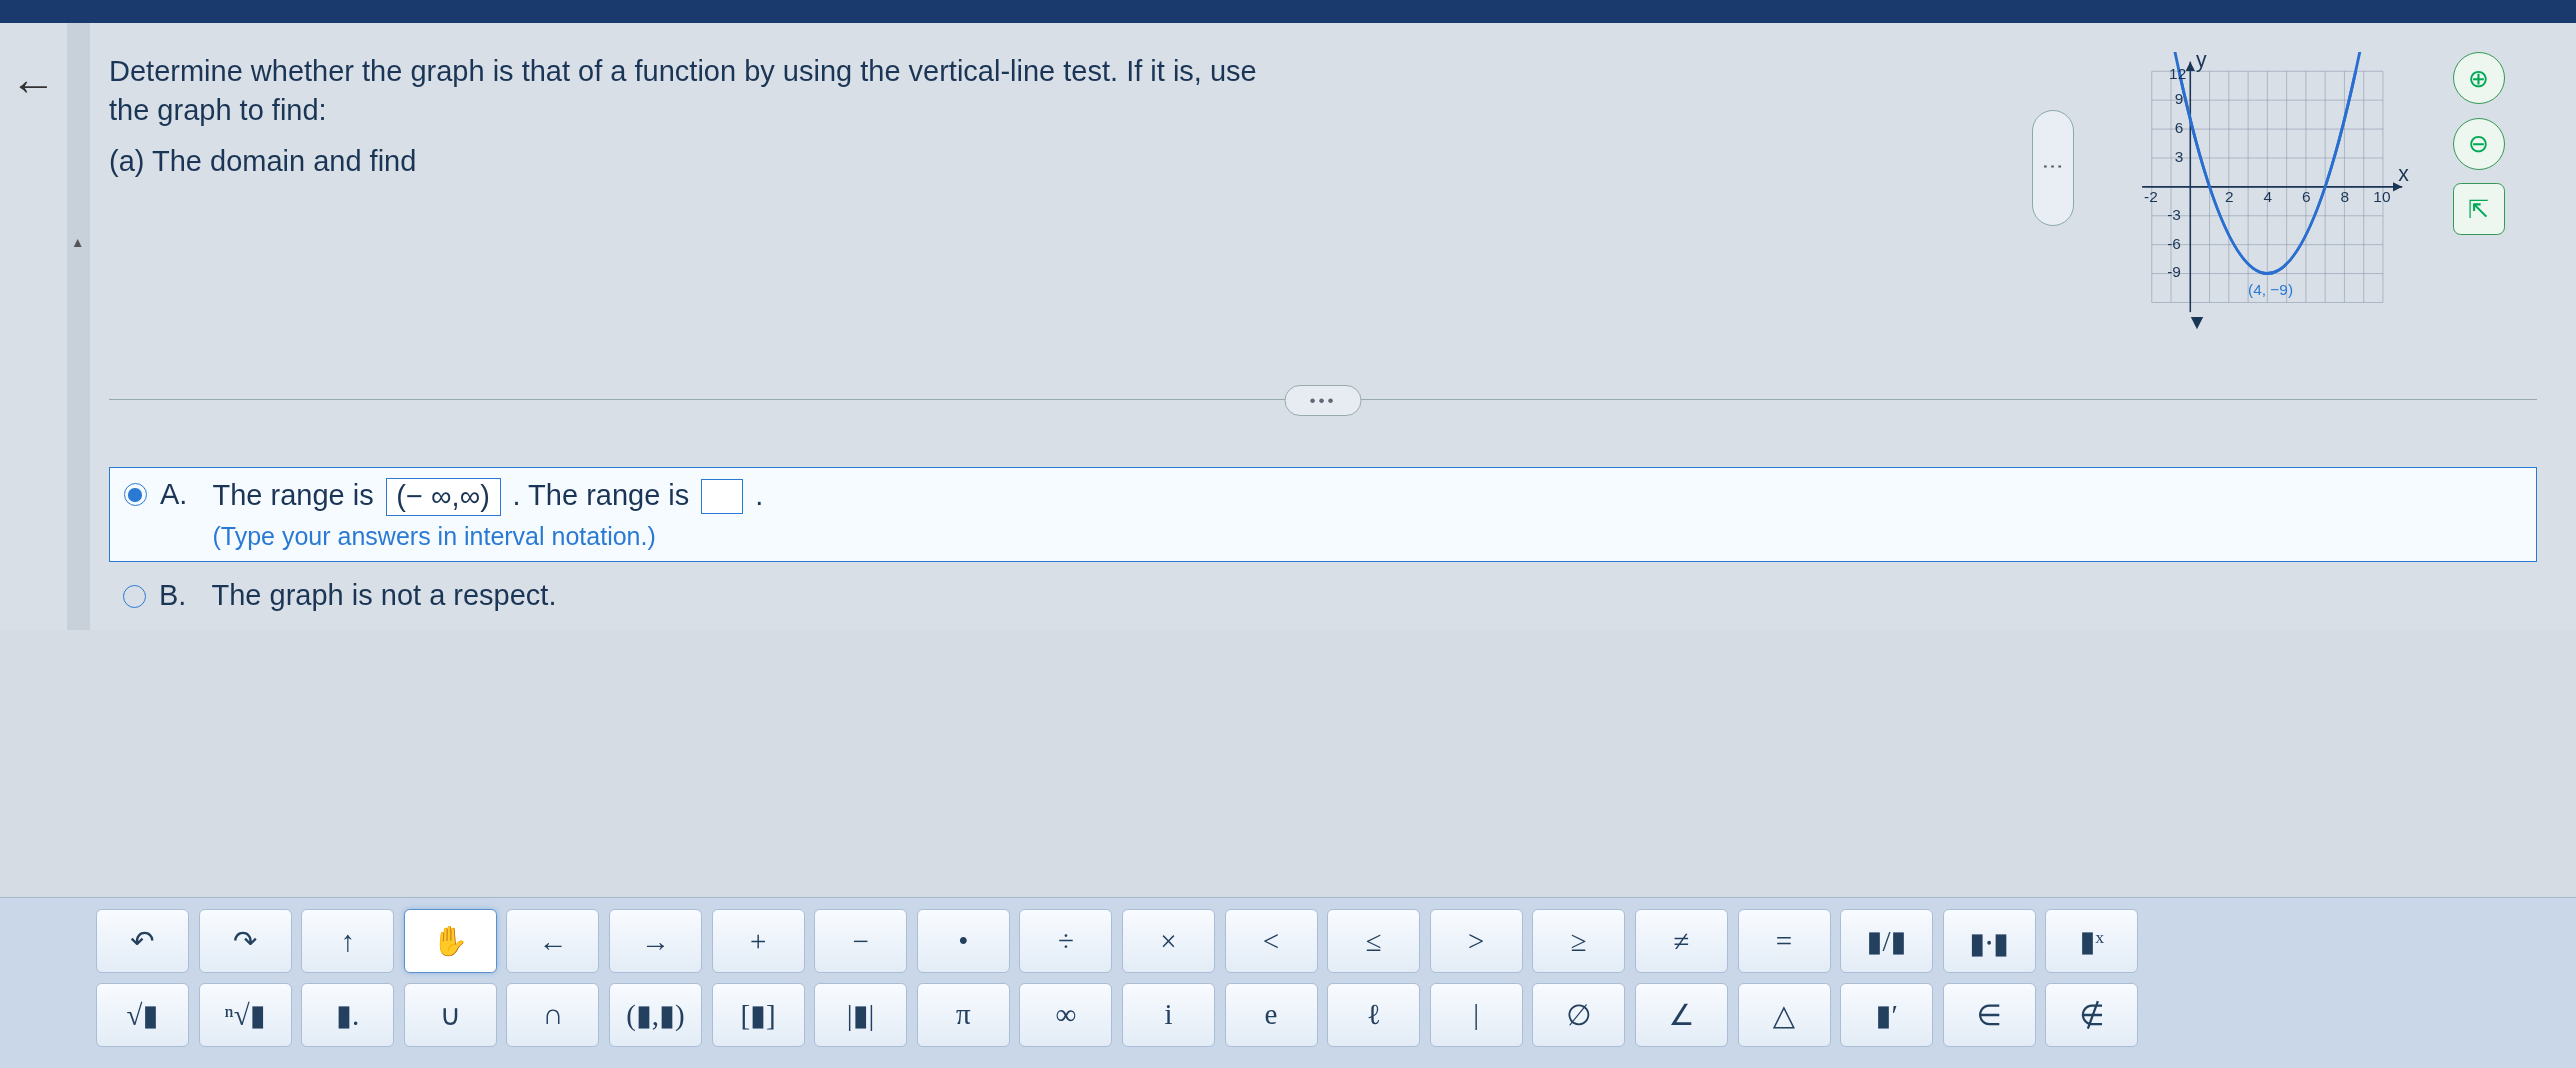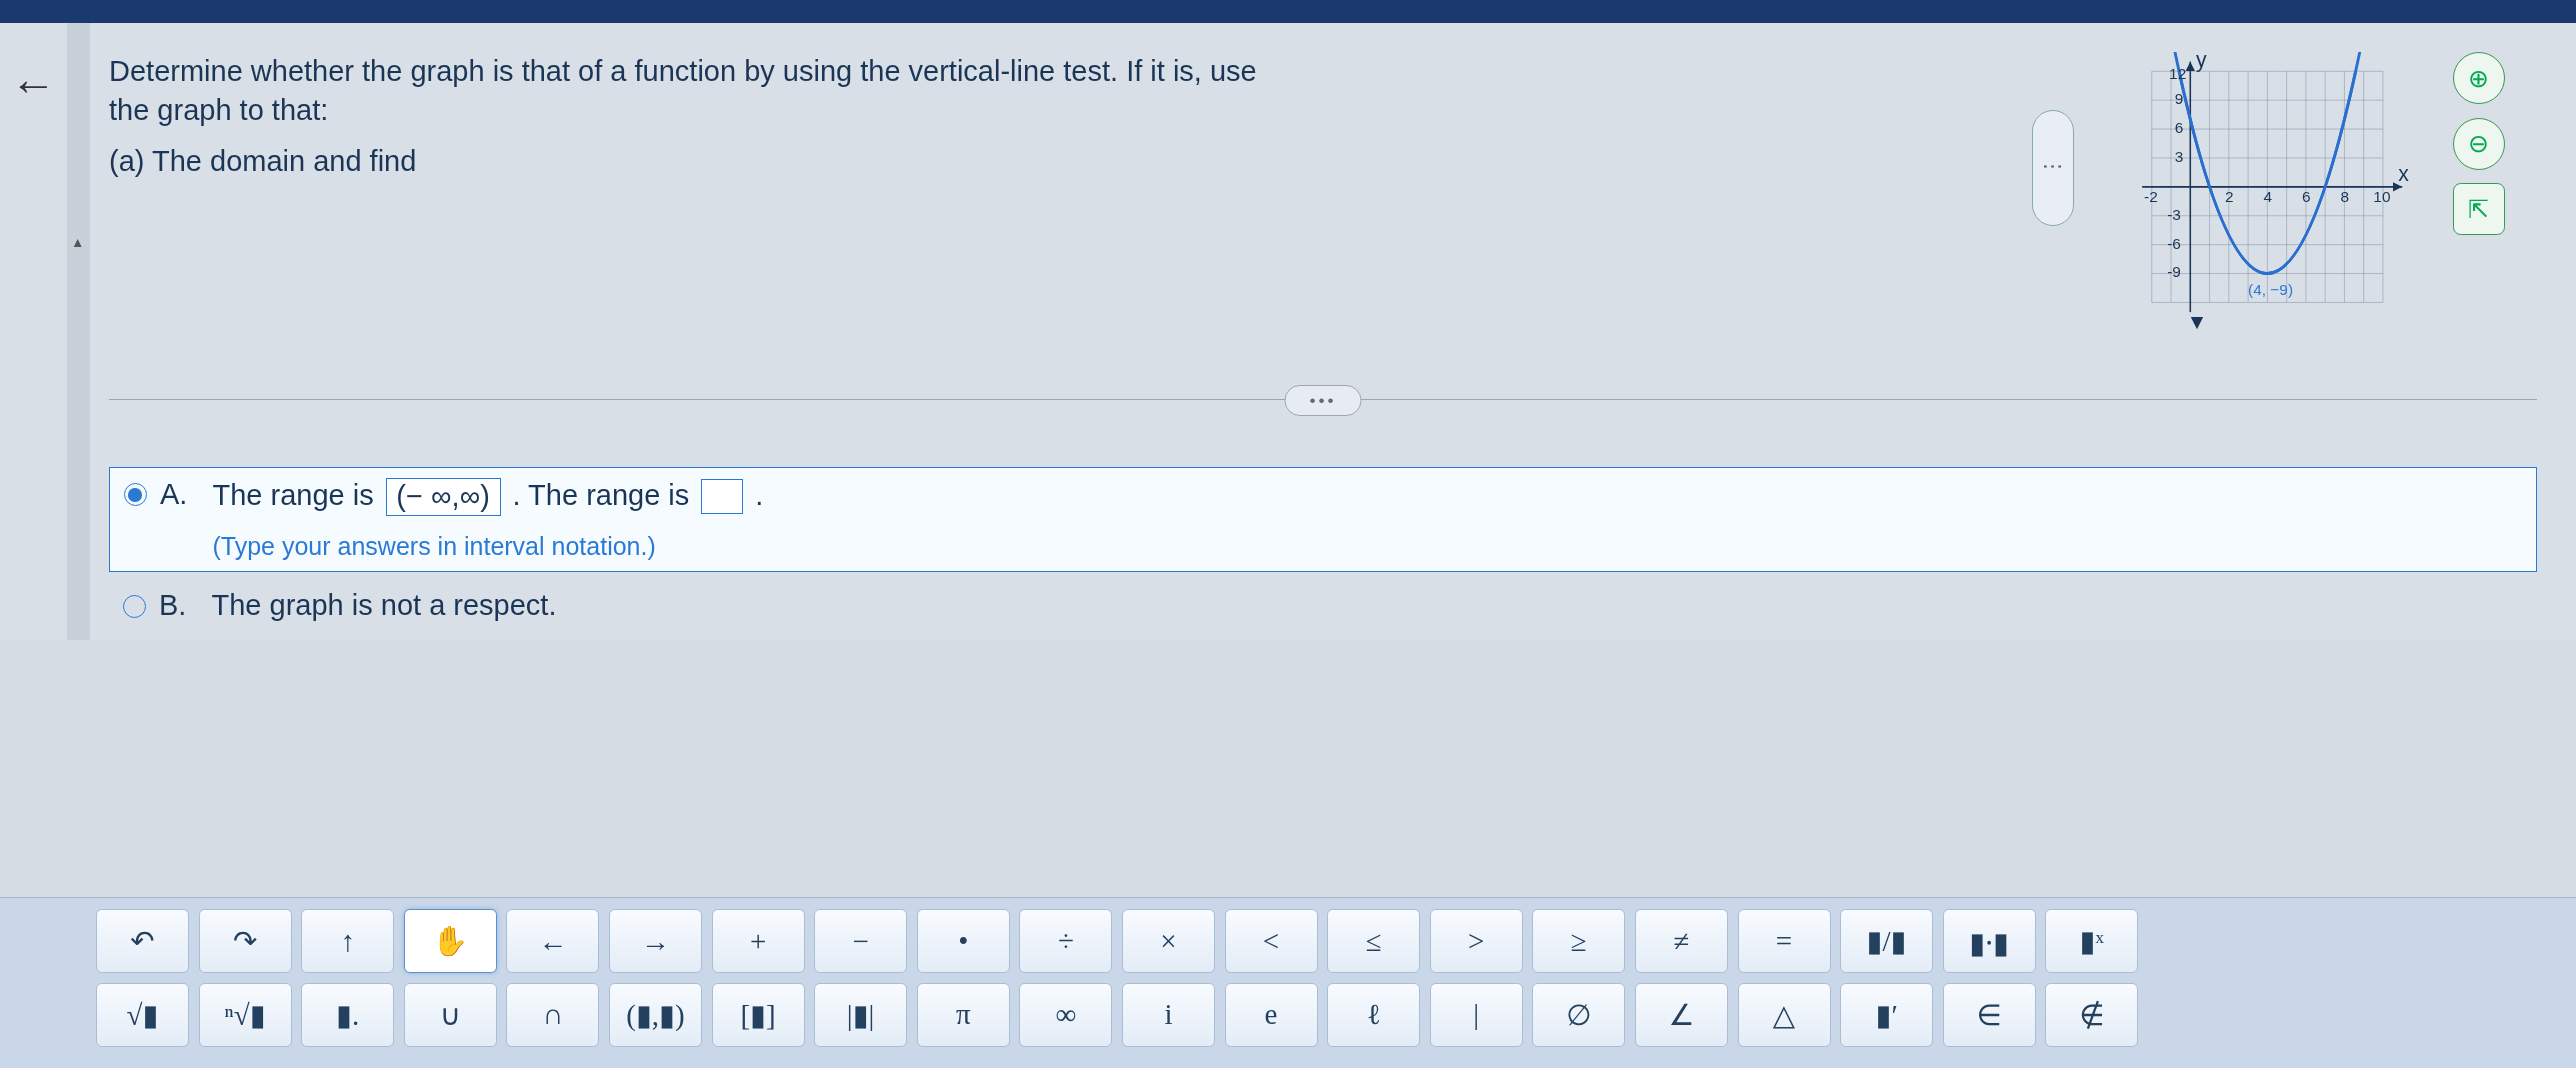--- a/index.html
+++ b/index.html
@@ -153,21 +153,21 @@
   }
   .radio.on::after {
     content: "";
     position: absolute;
     inset: 3.9px;
     background: #2a7ad4;
     border-radius: 50%;
   }
   .choice-label { width: 39px; flex-shrink: 0; }
   .choice-body { flex: 1; }
-  .hint { color: #2a7ad4; font-size: 25px; margin-top: 16px; }
+  .hint { color: #2a7ad4; font-size: 25px; margin-top: 6px; }
   .fill-box {
     display: inline-block;
     border: 1px solid #2a7ad4;
     padding: 1.9px 9.6px;
     margin: 0 3.9px;
     background: #fff;
     min-width: 39px;
     min-height: 35px;
     vertical-align: middle;
   }
@@ -226,21 +226,21 @@
   <div class="scroll-col">
     <div class="scroll-up">▲</div>
   </div>
 
   <div class="content">
 
     <div class="question-row">
       <div class="question-text">
         <p>
           <span>Determine whether the graph is that of a function by using the vertical-line test. If it is, use</span><br>
-          <span>the graph to that:</span>
+          <span>the graph to find:</span>
         </p>
         <p>(a)  The domain and find</p>
       </div>
 
       <div class="more-dots">⋮</div>
 
       <div class="graph-panel">
         <div class="graph-box">
           <svg viewBox="0 0 340 300">
 

